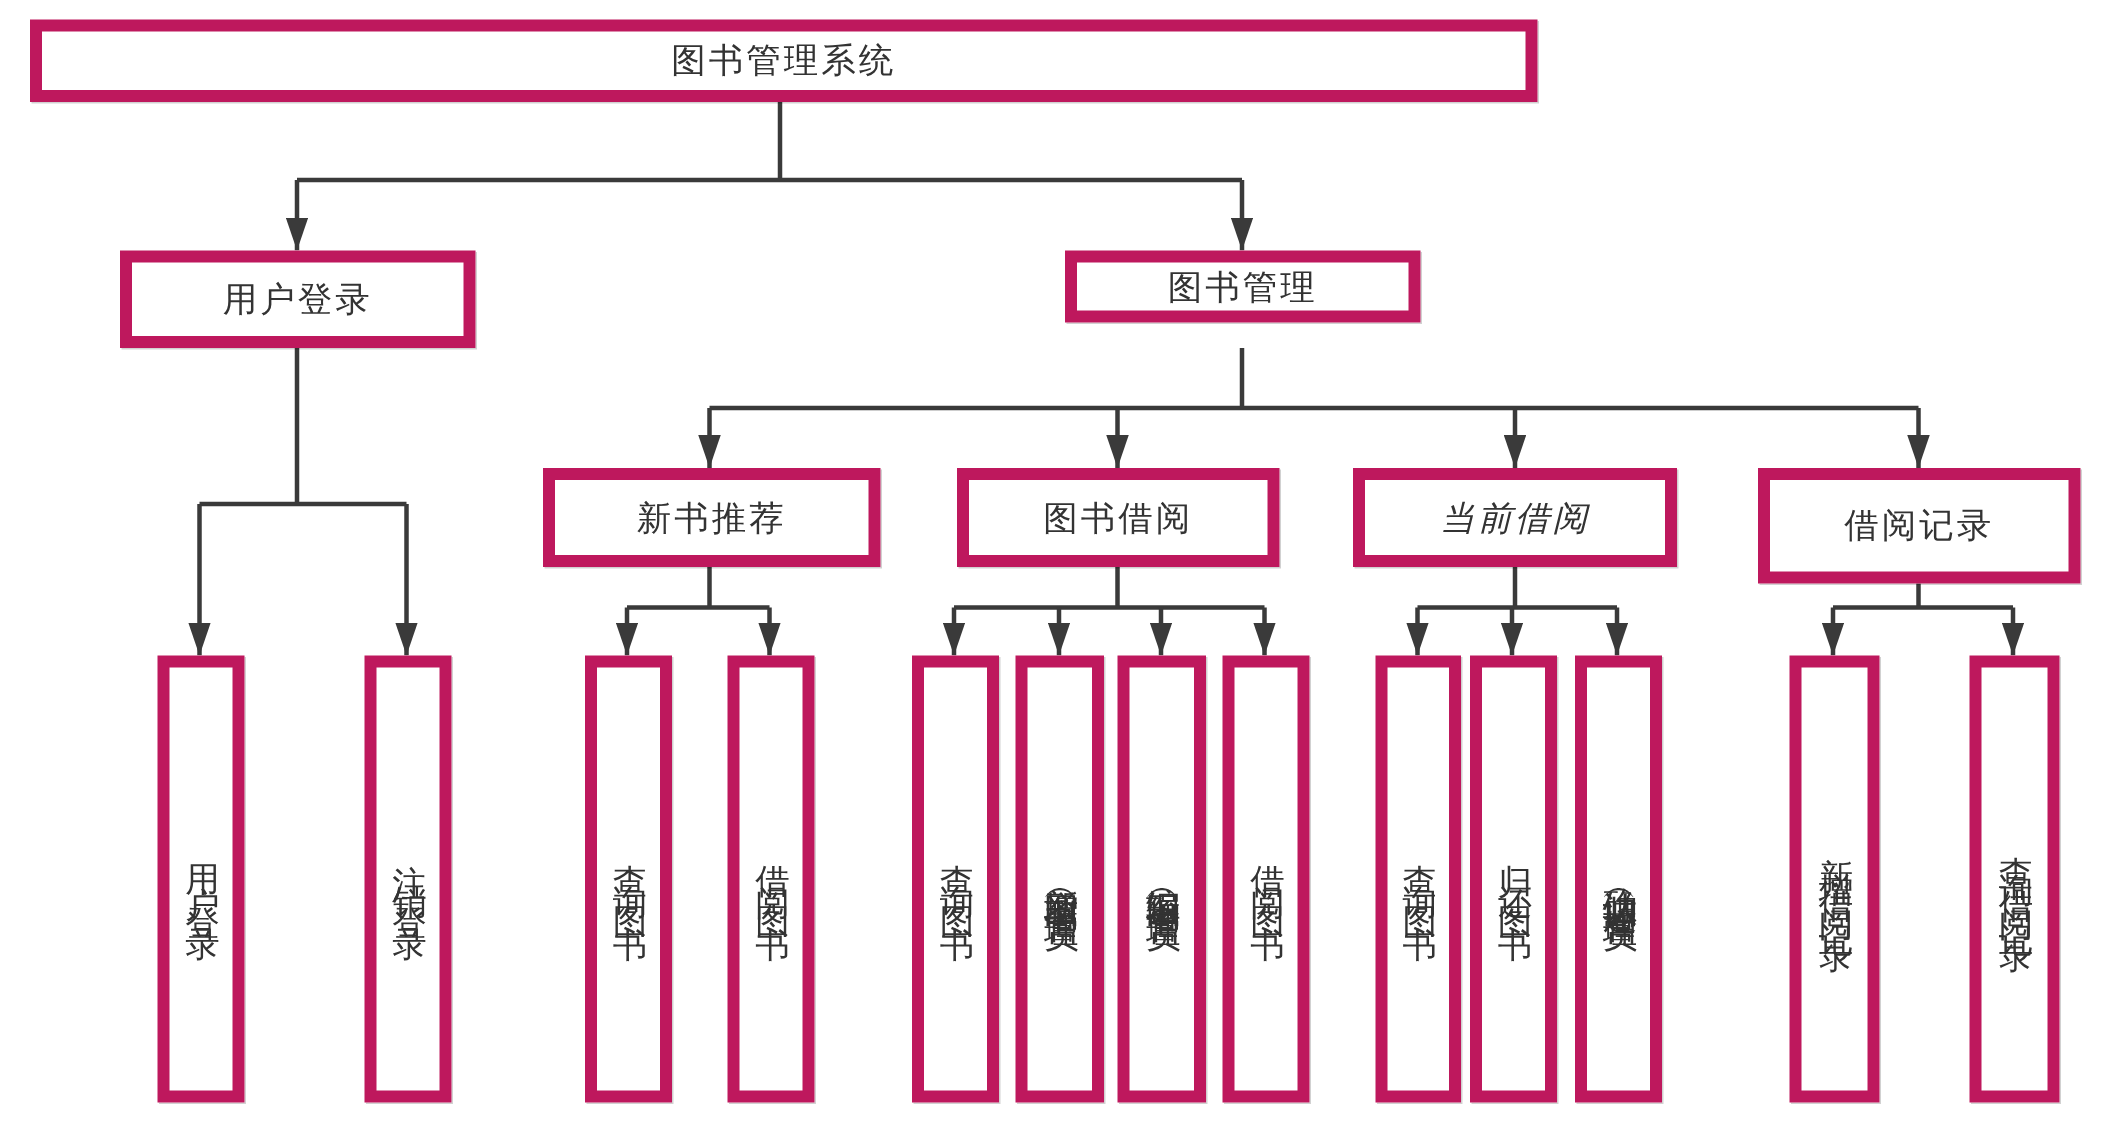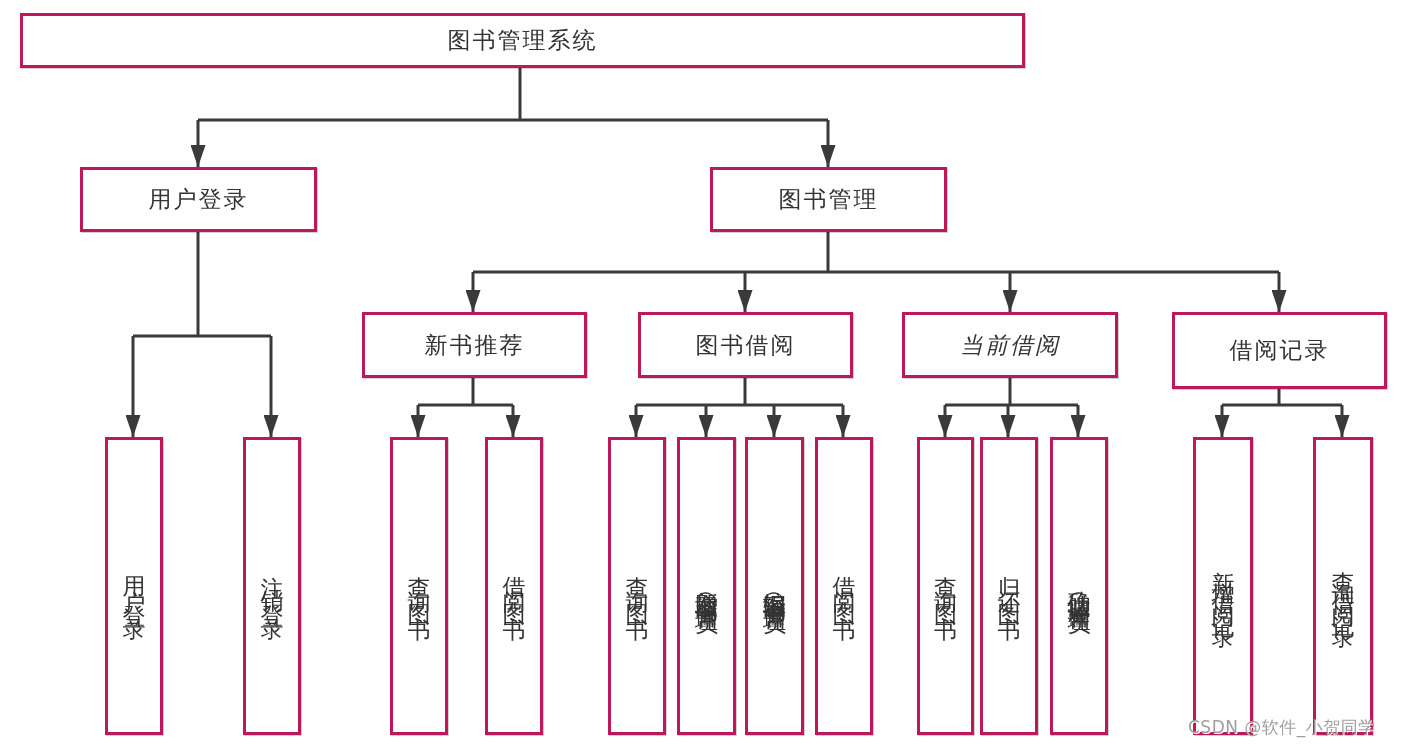--- a/index.html
+++ b/index.html
@@ -17,21 +17,21 @@
   }
   #connectors {
     position: absolute;
     left: 0; top: 0;
     width: 1405px;
     height: 747px;
   }
   .node {
     position: absolute;
     background: #ffffff;
-    border: 3px solid #be185d;
+    border: 8px solid #be185d;
     box-sizing: border-box;
     display: flex;
     align-items: center;
     justify-content: center;
     color: #333333;
     box-shadow: 1px 1px 0 rgba(0,0,0,0.18);
   }
   .hlabel {
     font-size: 23px;
     letter-spacing: 2px;
@@ -43,21 +43,21 @@
     font-size: 23px;
     line-height: 1;
     white-space: nowrap;
   }
   .sp-lg { letter-spacing: 14px; }
   .sp-md { letter-spacing: 11px; }
   .sp-sm { letter-spacing: 3px; }
   
   .n-root   { left: 20px;   top: 13px;  width: 1005px; height: 55px; }
   .n-login  { left: 80px;   top: 167px; width: 237px;  height: 65px; }
-  .n-mgmt   { left: 710px;  top: 167px; width: 237px;  height: 65px; }
+  .n-mgmt   { left: 710px;  top: 167px; width: 237px;  height: 48px; }
   .n-rec    { left: 362px;  top: 312px; width: 225px;  height: 66px; }
   .n-borrow { left: 638px;  top: 312px; width: 215px;  height: 66px; }
   .n-cur    { left: 902px;  top: 312px; width: 216px;  height: 66px; font-style: italic; }
   .n-record { left: 1172px; top: 312px; width: 215px;  height: 77px; }
   .leaf     { top: 437px;   height: 298px; width: 58px; }
   .l-ul1 { left: 105px; }
   .l-ul2 { left: 243px; }
   .l-nr1 { left: 390px; }
   .l-nr2 { left: 485px; }
   .l-bb1 { left: 608px; }
@@ -197,15 +197,14 @@
     <span class="vlabel sp-sm">确认归还（管理员）</span>
   </div>
 
   <div class="node leaf l-br1">
     <span class="vlabel sp-md">新增借阅记录</span>
   </div>
   <div class="node leaf l-br2">
     <span class="vlabel sp-md">查询借阅记录</span>
   </div>
 
-  <div id="watermark">CSDN @软件_小贺同学</div>
 
 </div>
 
 </body></html>

